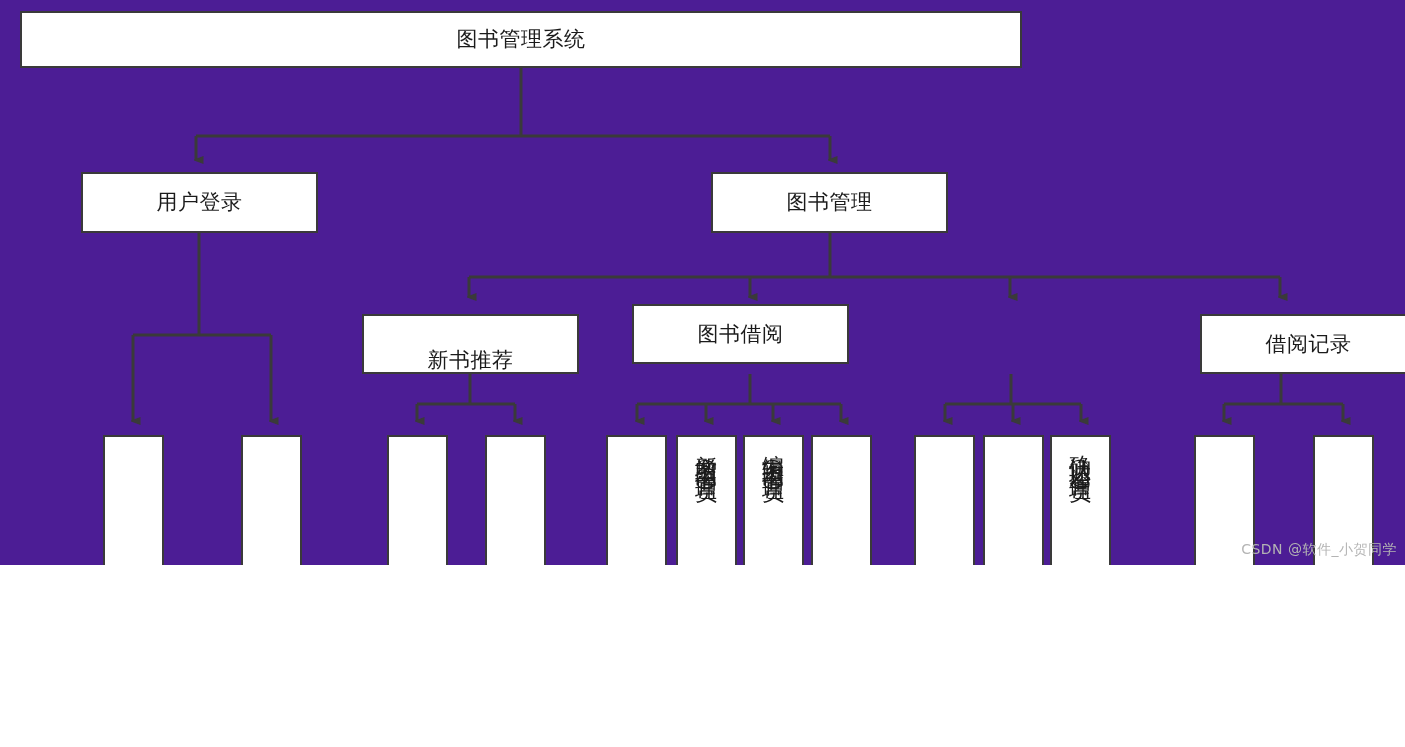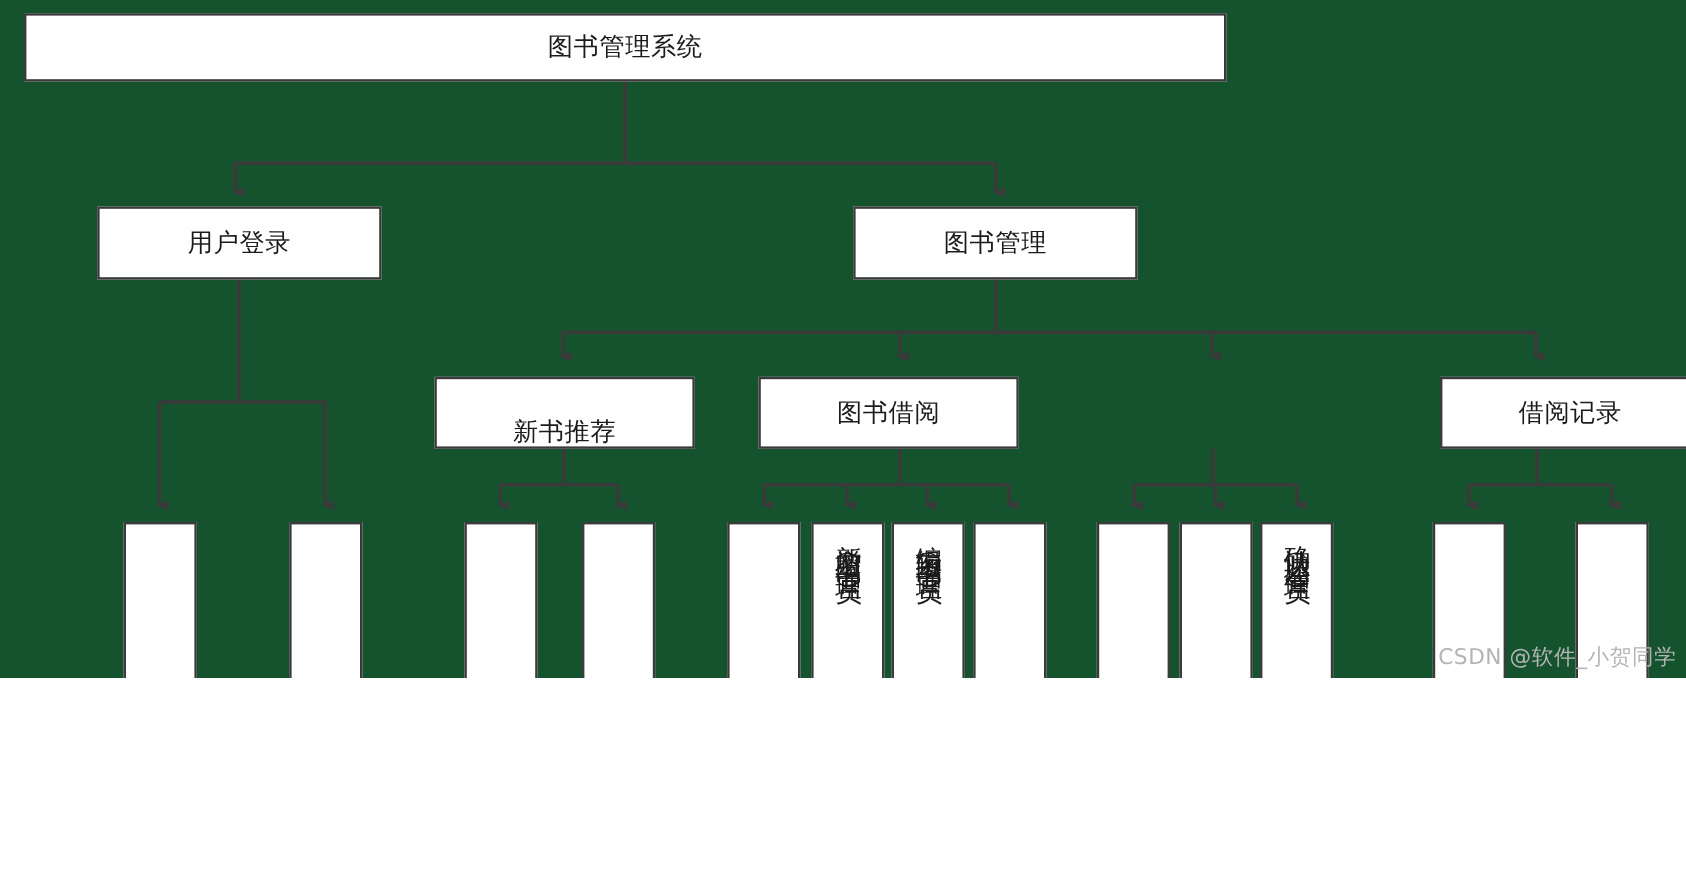--- a/index.html
+++ b/index.html
@@ -4,21 +4,21 @@
 <style>
   html,body{margin:0;padding:0;background:#ffffff;}
   body{
     font-family:"DejaVu Sans","Liberation Sans",sans-serif;
     color:#1d1d1d;
   }
   #canvas{
     position:relative;
     width:1405px;
     height:565px;
-    background:#14532d;
+    background:#4c1d95;
     overflow:hidden;
   }
   svg#wires{
     position:absolute;
     left:0; top:0;
     width:1405px; height:747px;
     pointer-events:none;
   }
   .node{
     position:absolute;
@@ -52,21 +52,21 @@
     display:block;
   }
   .node.leaf.mid .label{
     margin-top:auto;
     margin-bottom:auto;
   }
   .watermark{
     position:absolute;
     right:8px;
     bottom:6px;
-    font-size:18px;
+    font-size:14px;
     color:#b4b4b4;
     letter-spacing:0.5px;
     white-space:nowrap;
   }
 </style>
 </head>
 <body>
 
 <div id="canvas">
 
@@ -129,21 +129,21 @@
   </div>
 
   <div class="node" style="left:711px; top:172px; width:237px; height:61px;">
     <span class="label">图书管理</span>
   </div>
 
   <div class="node" style="left:362px; top:314px; width:217px; height:60px;align-items:flex-end;">
     <span class="label">新书推荐</span>
   </div>
 
-  <div class="node" style="left:632px; top:314px; width:217px; height:60px;">
+  <div class="node" style="left:632px; top:304px; width:217px; height:60px;">
     <span class="label">图书借阅</span>
   </div>
 
 
   <div class="node" style="left:1200px; top:314px; width:217px; height:60px;">
     <span class="label">借阅记录</span>
   </div>
 
   <div class="node leaf mid" style="left:103px; top:435px; width:61px; height:300px;">
     <span class="label">用户登录</span>

